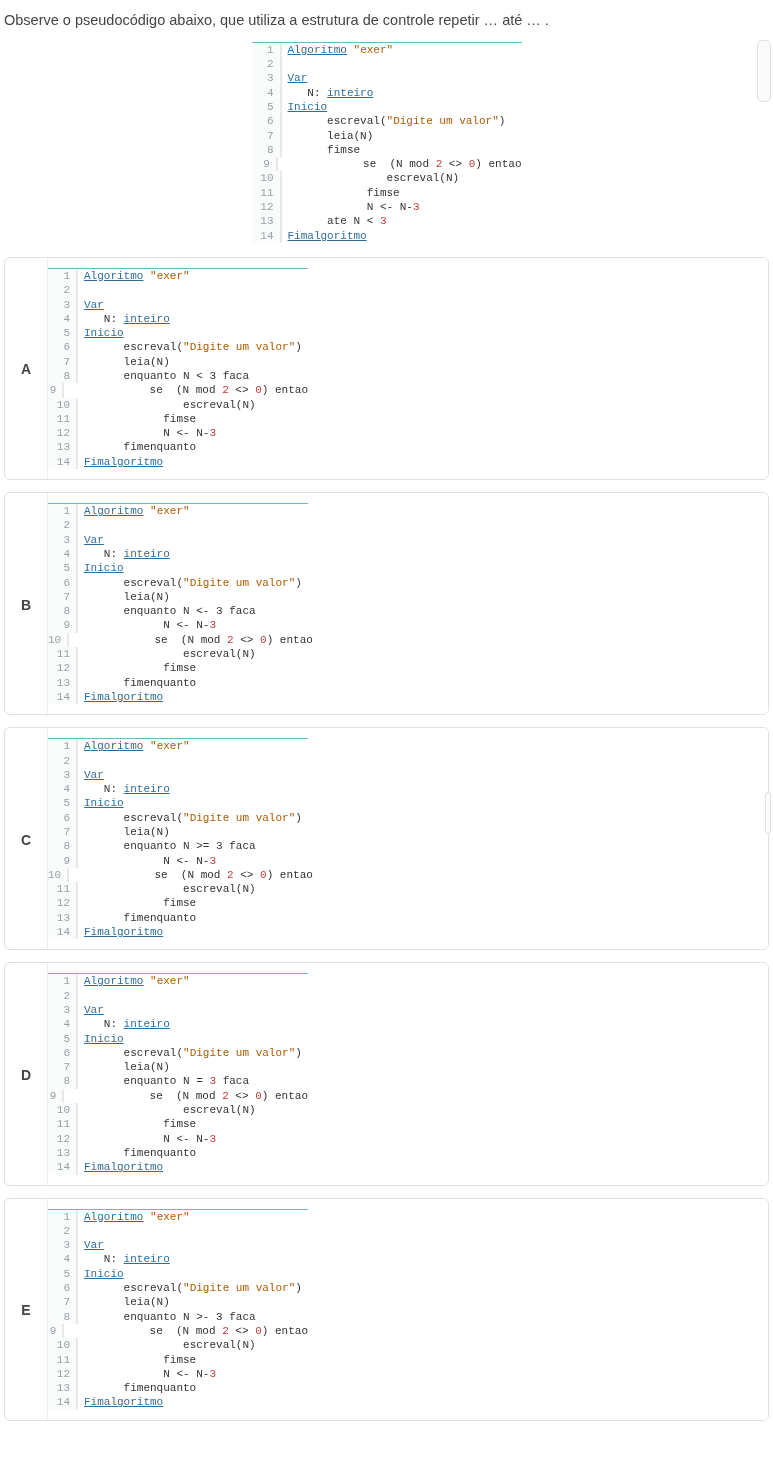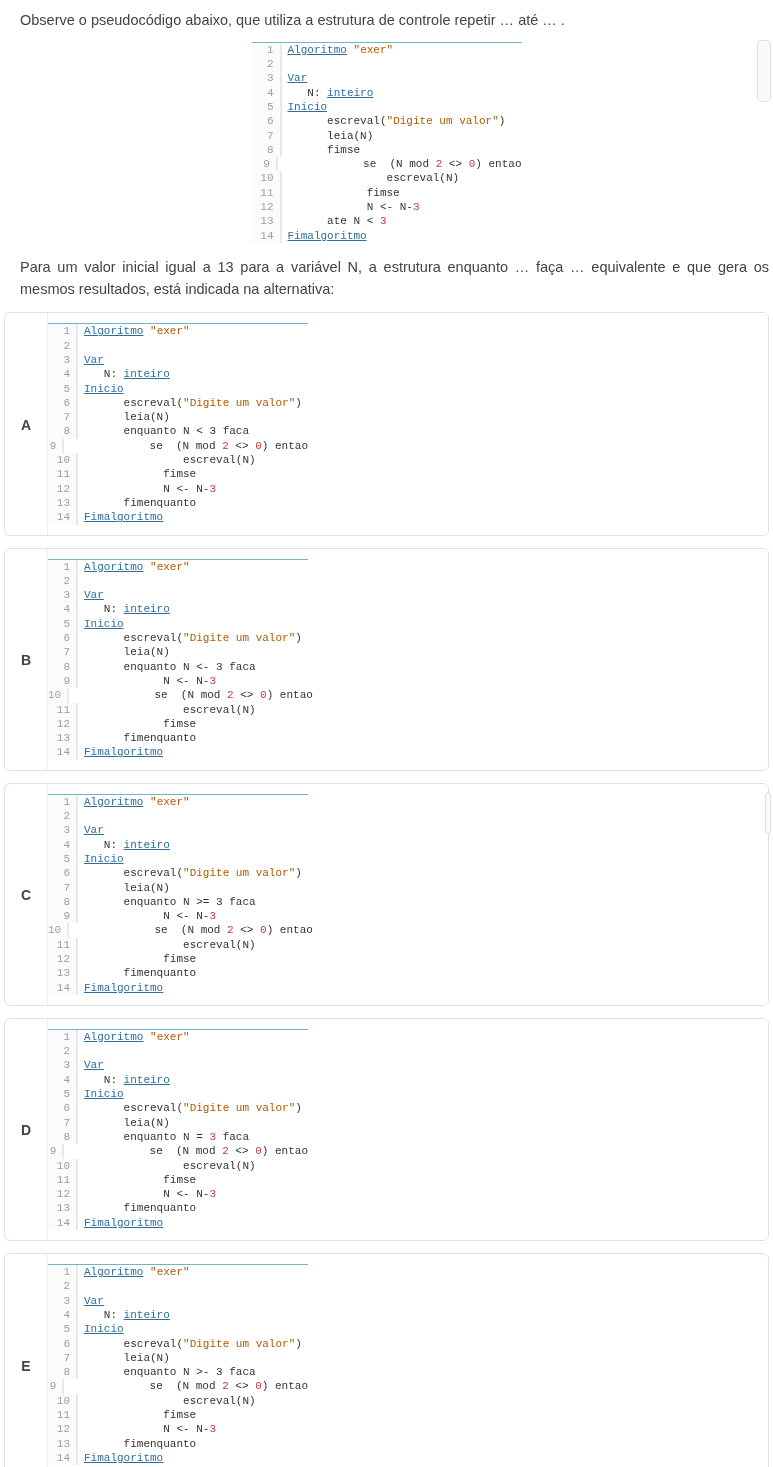--- a/index.html
+++ b/index.html
@@ -12,21 +12,21 @@
     width:773px;
   }
   .wrap{
     padding:4px 4px 20px 4px;
     box-sizing:border-box;
   }
   .prompt{
     color:#444;
     font-size:14.5px;
     line-height:1.5;
-    margin:6px 0 10px 16px;
+    margin:6px 0 10px 0;
     text-align:justify;
   }
   .center-block{
     display:flex;
     justify-content:center;
     margin-bottom:14px;
   }
   .code-main{
     border-top:1px solid #6bb7c3;
     width:270px;
@@ -170,21 +170,20 @@
           <span class="ln">13</span>
           <span class="txt">      <span>ate N &lt; </span><span class="num">3</span></span>
         </div>
       <div class="code-row">
           <span class="ln">14</span>
           <span class="txt"><span class="kw">Fimalgoritmo</span></span>
         </div>
     </div>
   </div>
 
-  <p class="prompt">Para um valor inicial igual a 13 para a variável N, a estrutura enquanto … faça … equivalente e que gera os mesmos resultados, está indicada na alternativa:</p>
 
   <div class="option">
     <div class="letter-col">A</div>
     <div class="code-col">
         <div class="code-inner codeblock">
       <div class="code-row">
             <span class="ln">1</span>
             <span class="txt"><span class="kw">Algoritmo</span> <span class="str">"exer"</span></span>
           </div>
       <div class="code-row">

